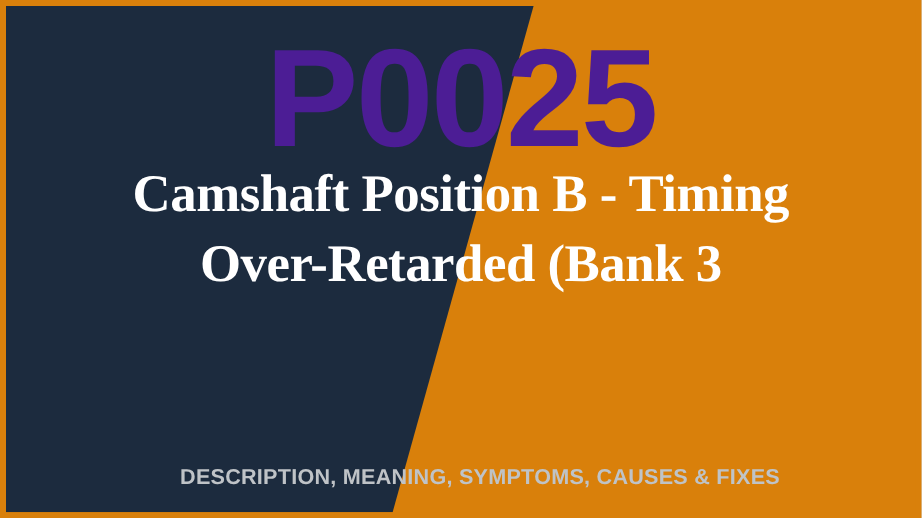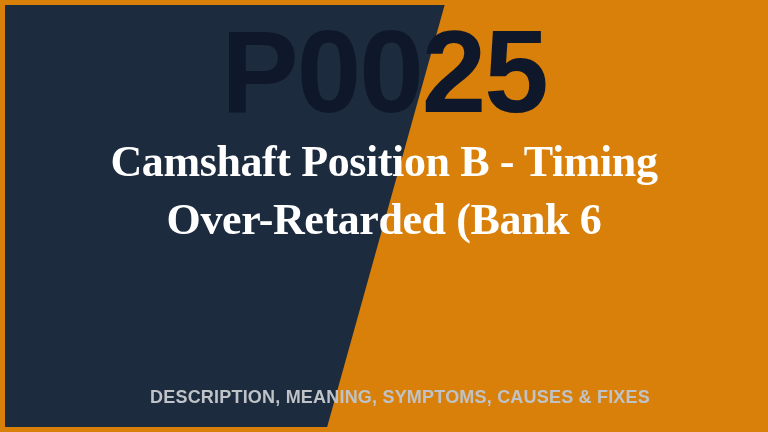--- a/index.html
+++ b/index.html
@@ -68,23 +68,23 @@
   }
   .brand .brand-strong {
     font-weight: 700;
     color: #53657E;
   }
 
   .code-title {
     position: absolute;
     left: 0;
     right: 0;
-    top: 14px;
+    top: 24px;
     text-align: center;
-    color: #0f172a;
+    color: #4c1d95;
     font-size: 116px;
     font-weight: 700;
     line-height: 1;
     letter-spacing: -2px;
     white-space: nowrap;
   }
 
   .subtitle {
     position: absolute;
     left: 0;
@@ -130,19 +130,19 @@
     <div class="navy-panel"></div>
   </div>
 
   <div class="content">
 
 
     <div class="code-title">P0025</div>
 
     <div class="subtitle">
       <span class="sub-line">Camshaft Position B - Timing</span>
-      <span class="sub-line">Over-Retarded (Bank 6</span>
+      <span class="sub-line">Over-Retarded (Bank 3</span>
     </div>
 
     <div class="caption">DESCRIPTION, MEANING, SYMPTOMS, CAUSES &amp; FIXES</div>
 
   </div>
 </div>
 
 </body></html>

